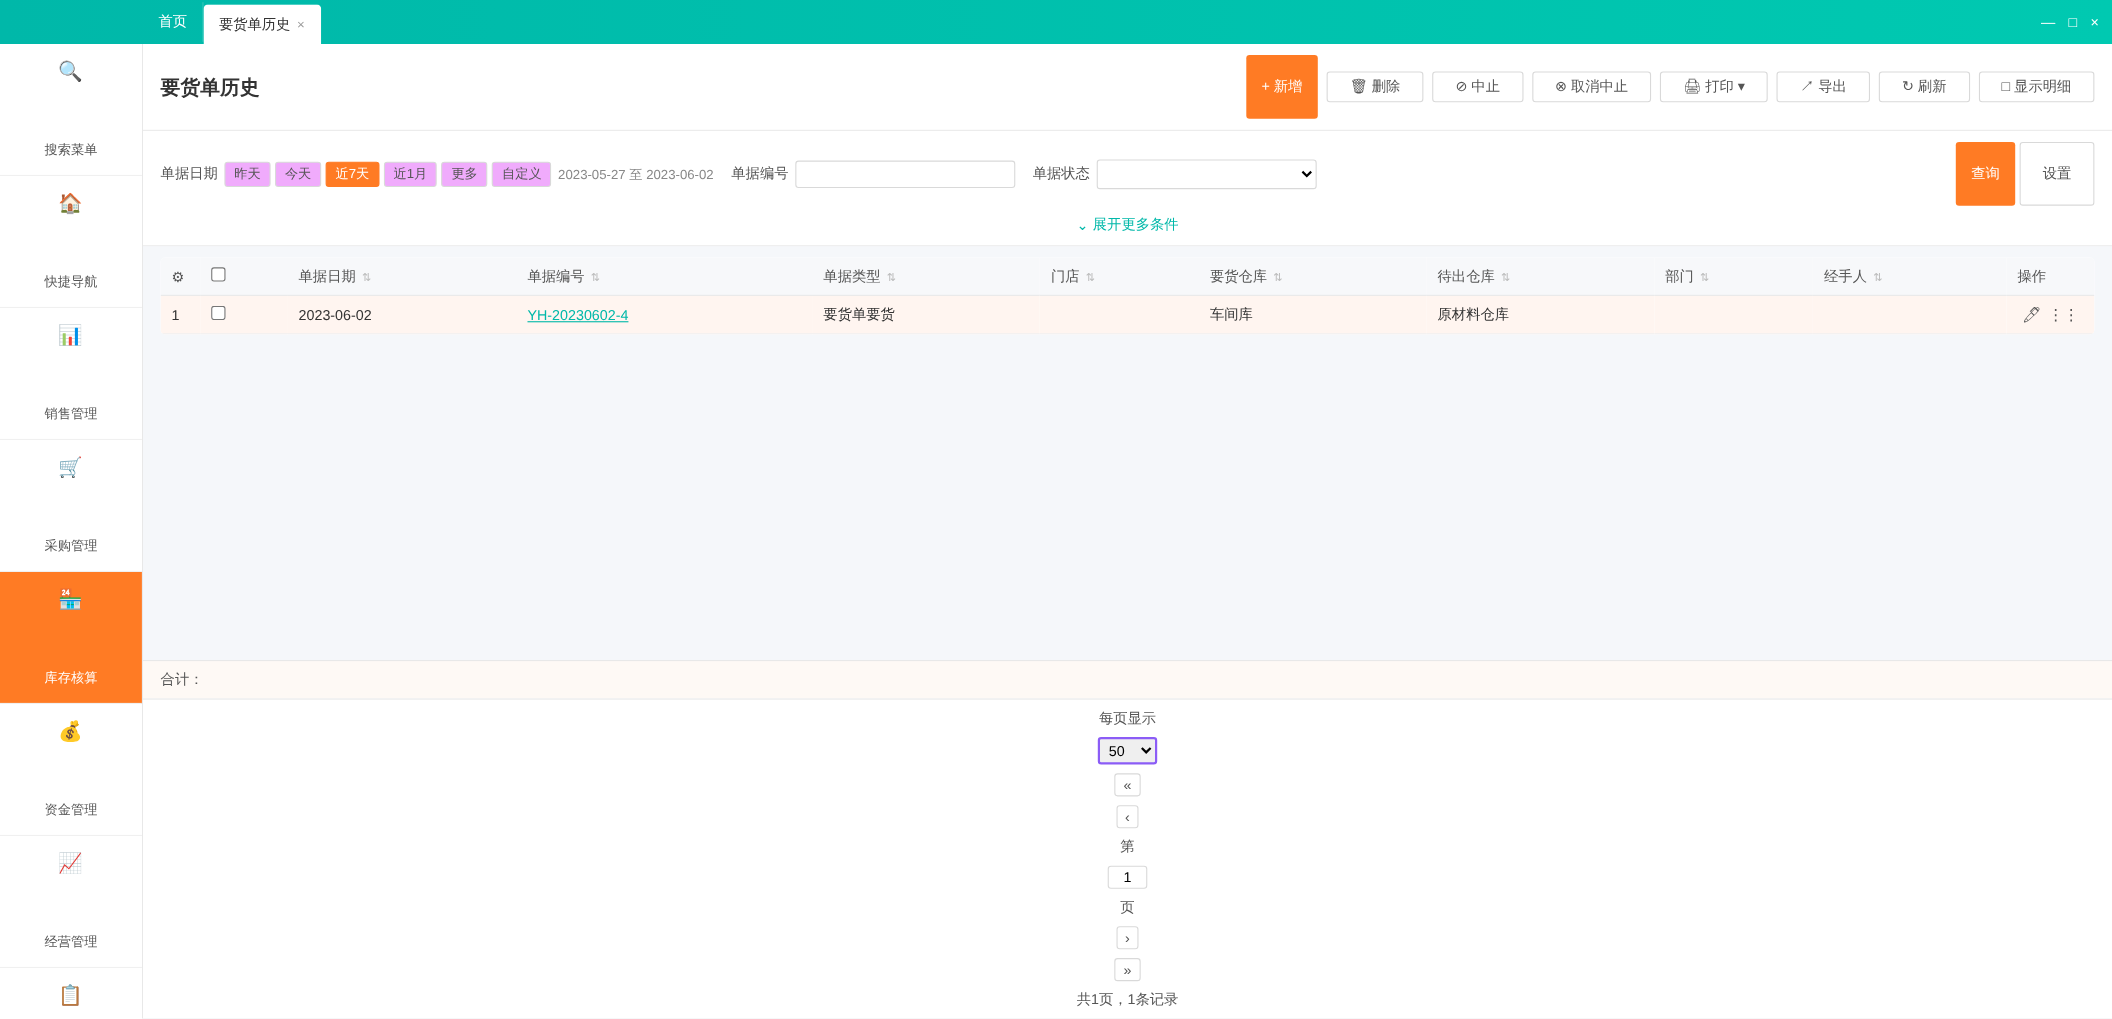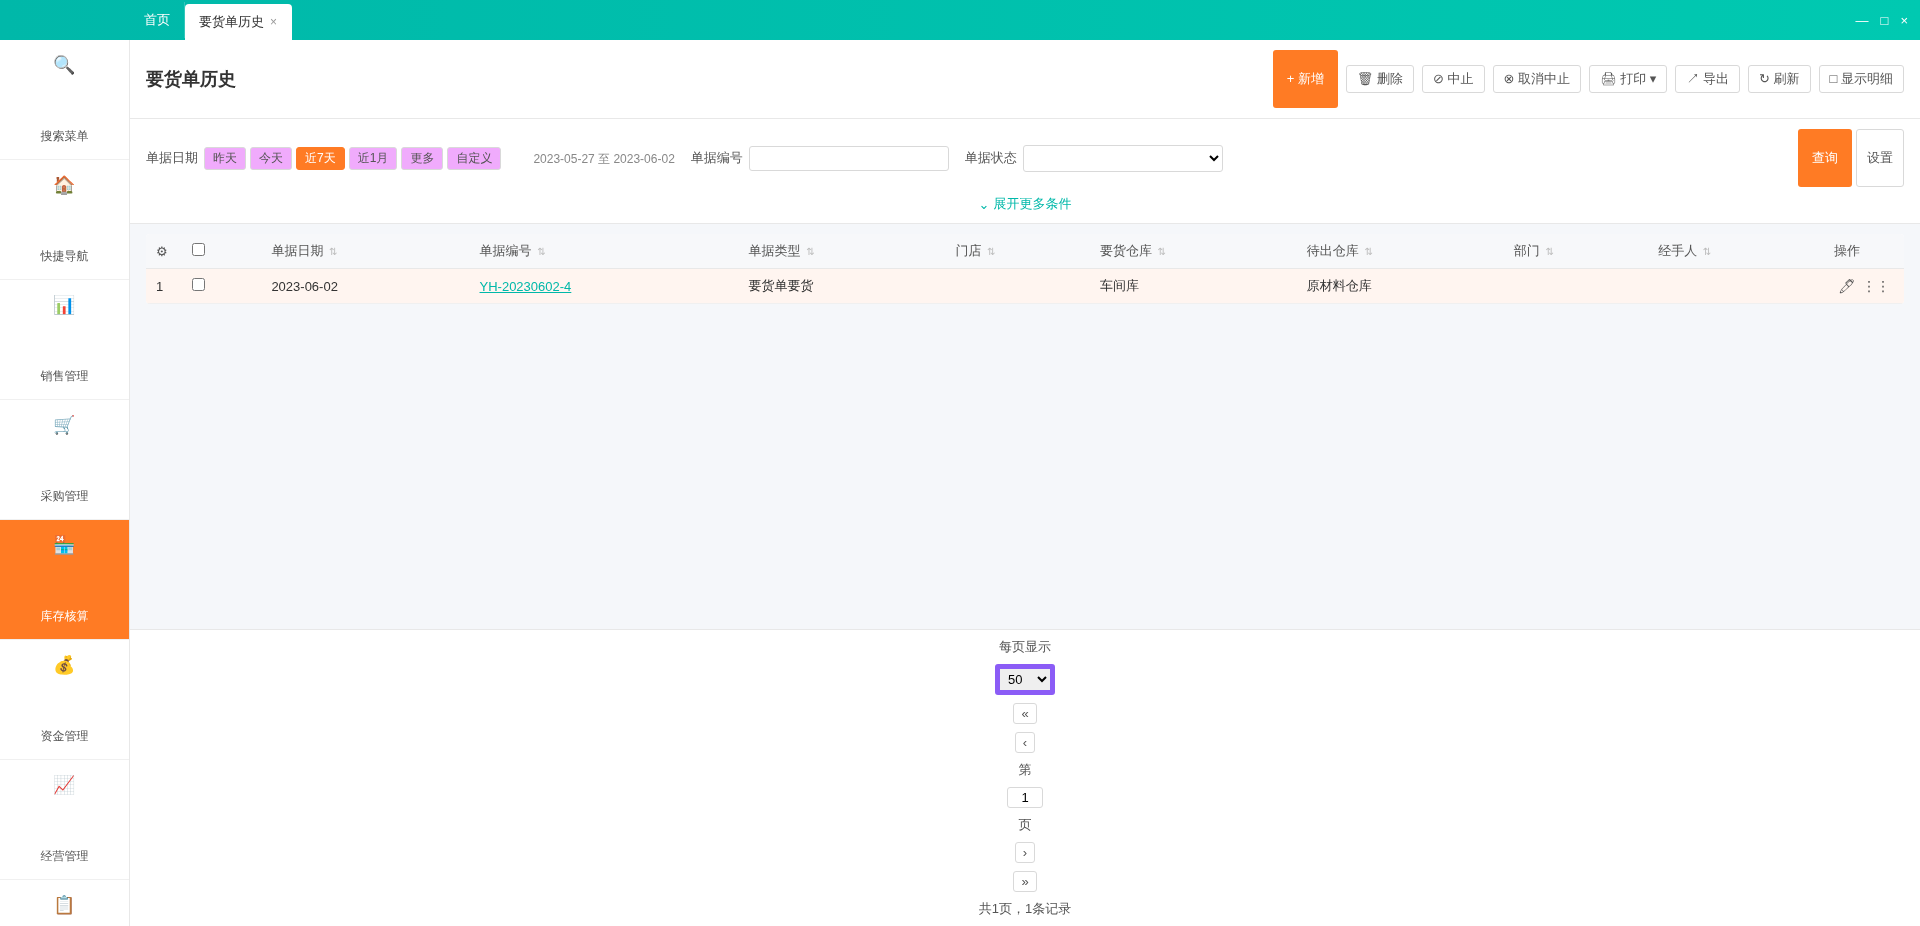--- a/index.html
+++ b/index.html
@@ -123,21 +123,21 @@
       padding: 20px 14px;
       border-radius: 3px;
       cursor: pointer;
       font-size: 13px;
       white-space: nowrap;
     }
     .btn-default {
       background: #fff;
       color: #555;
       border: 1px solid #d9d9d9;
-      padding: 4px 10px;
+      padding: 4px 20px;
       border-radius: 3px;
       cursor: pointer;
       font-size: 13px;
       white-space: nowrap;
       display: flex;
       align-items: center;
       gap: 3px;
     }
 
     
@@ -167,21 +167,21 @@
       font-size: 12px;
       border: 1px solid #d9d9d9;
       background: #f0abfc;
       color: #555;
     }
     .date-btn.active {
       background: #ff7b24;
       color: #fff;
       border-color: #ff7b24;
     }
-    .date-range { font-size: 12px; color: #888; margin-top: 2px; margin-left: 26px; }
+    .date-range { font-size: 12px; color: #888; margin-top: 2px; }
     .filter-input {
       border: 1px solid #d9d9d9;
       border-radius: 3px;
       padding: 4px 8px;
       font-size: 13px;
       width: 200px;
       outline: none;
     }
     .filter-select {
       border: 1px solid #d9d9d9;
@@ -265,21 +265,21 @@
       padding: 8px 16px;
       background: #fff;
       border-top: 1px solid #e8e8e8;
       gap: 8px;
       flex-shrink: 0;
       color: #555;
       font-size: 13px;
       flex-direction: column;
     }
     .pagination-bar select {
-      border: 5px solid #8b5cf6;
+      border: 2px solid #8b5cf6;
       border-radius: 3px;
       padding: 2px 4px;
       font-size: 13px;
       outline: none;
     }
     .pg-btn {
       border: 1px solid #d9d9d9;
       background: #fff;
       padding: 2px 7px;
       border-radius: 3px;
@@ -448,20 +448,23 @@
               <div class="td-ops">
                 <span class="op-icon" title="编辑">🖊</span>
                 <span class="op-icon" title="更多">⋮⋮</span>
               </div>
             </td>
           </tr>
         </tbody>
       </table>
     </div>
 
+    <div class="table-summary">
+      <span>合计：</span>
+    </div>
 
     <div class="pagination-bar">
       <span>每页显示</span>
       <select>
         <option value="20">20</option>
         <option value="50" selected="">50</option>
         <option value="100">100</option>
       </select>
       <button class="pg-btn">«</button>
       <button class="pg-btn">‹</button>

